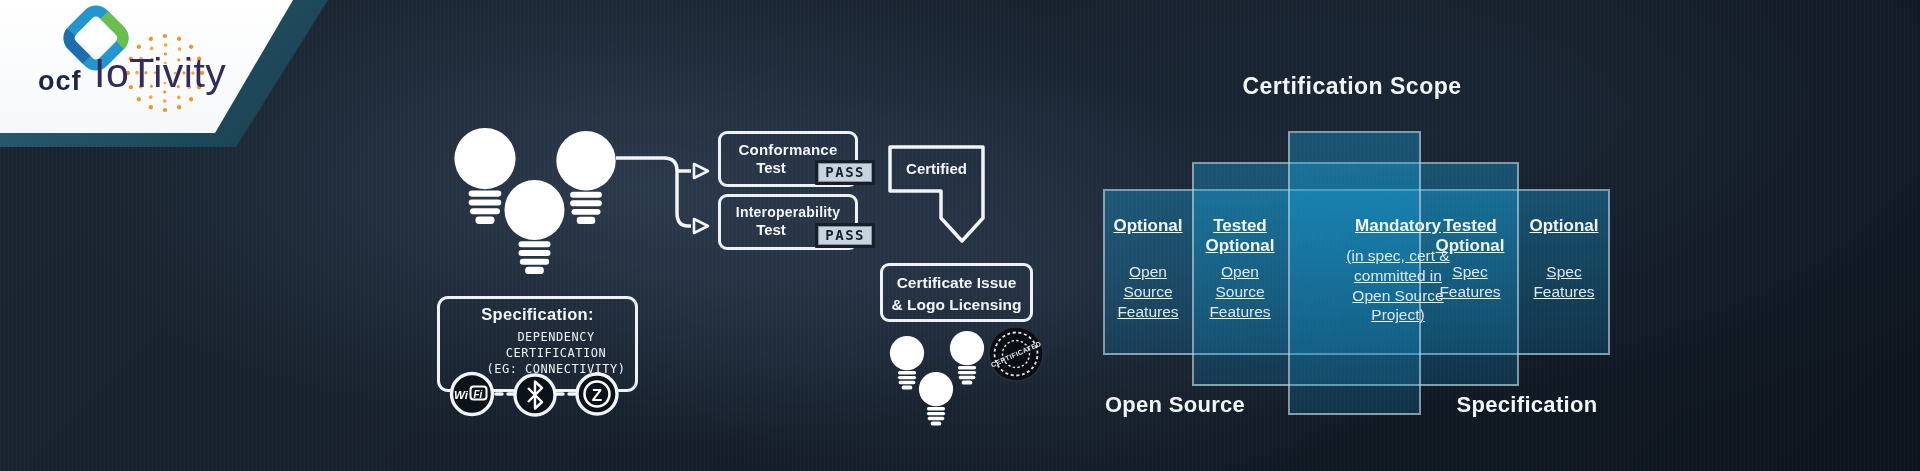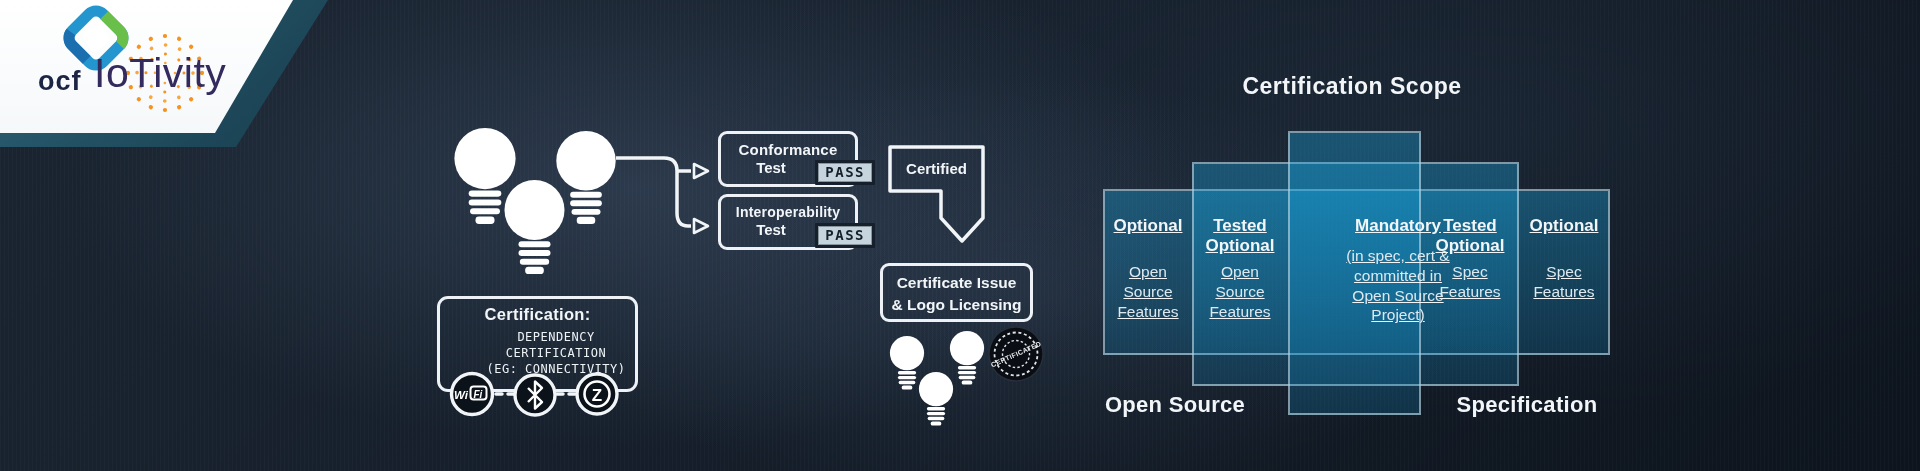--- a/index.html
+++ b/index.html
@@ -155,21 +155,21 @@
   </div>
 
   <div class="certified-label">Certified</div>
 
   <div class="box cert-box">
     <div class="cl">Certificate Issue</div>
     <div class="cl">&amp; Logo Licensing</div>
   </div>
 
   <div class="box prereq-box">
-    <div class="prereq-title">Certification:</div>
+    <div class="prereq-title">Specification:</div>
     <div class="prereq-line first">DEPENDENCY CERTIFICATION</div>
     <div class="prereq-line">(EG: CONNECTIVITY)</div>
   </div>
 
   <div class="scope-title">Certification Scope</div>
   <div class="scope-rect rect-outer"></div>
   <div class="scope-rect rect-middle"></div>
   <div class="scope-rect rect-center"></div>
 
   <div class="scope-col col-1">

